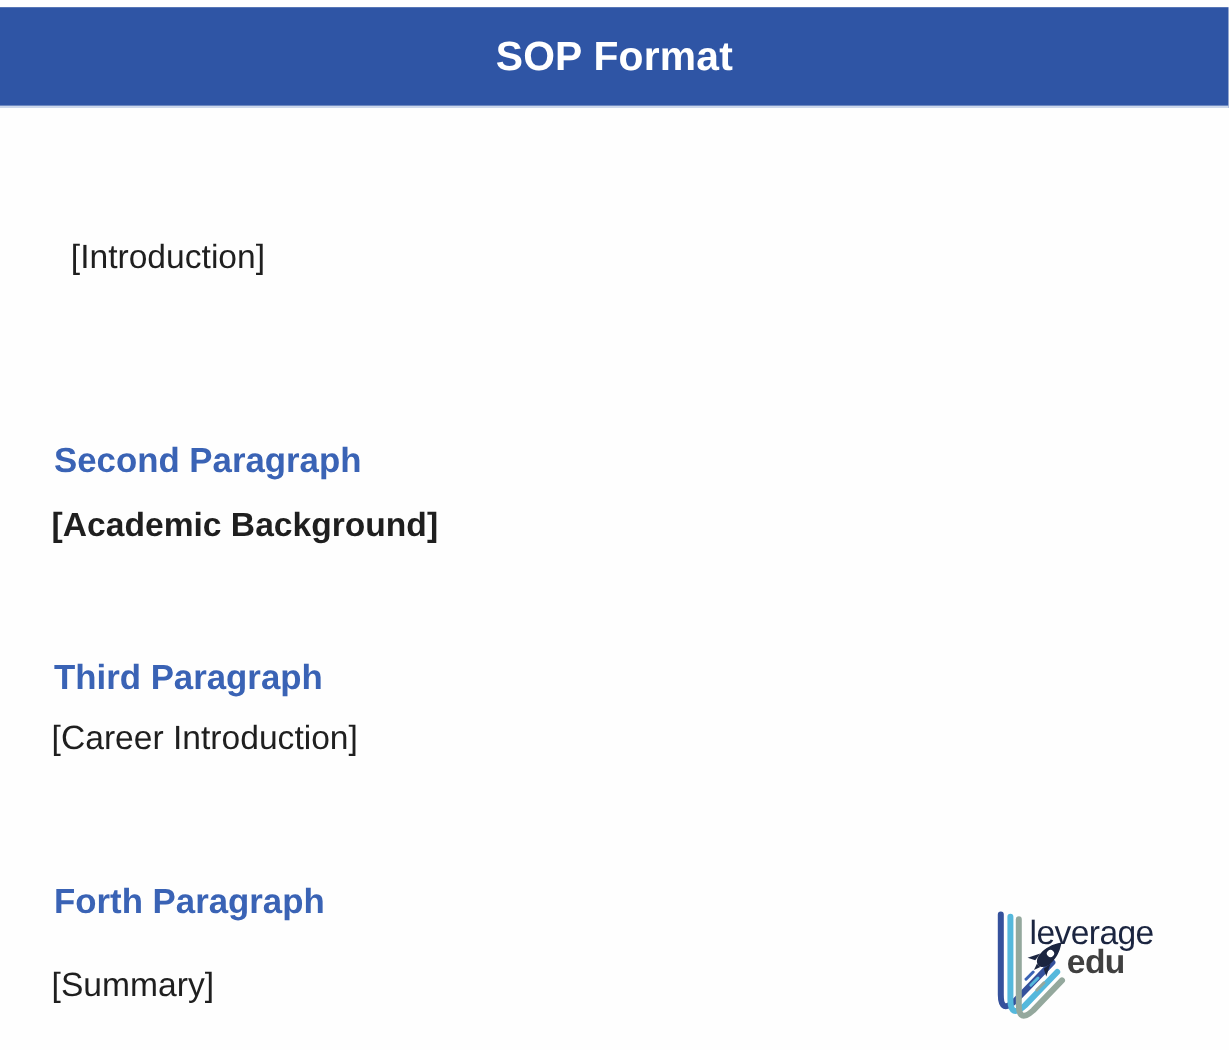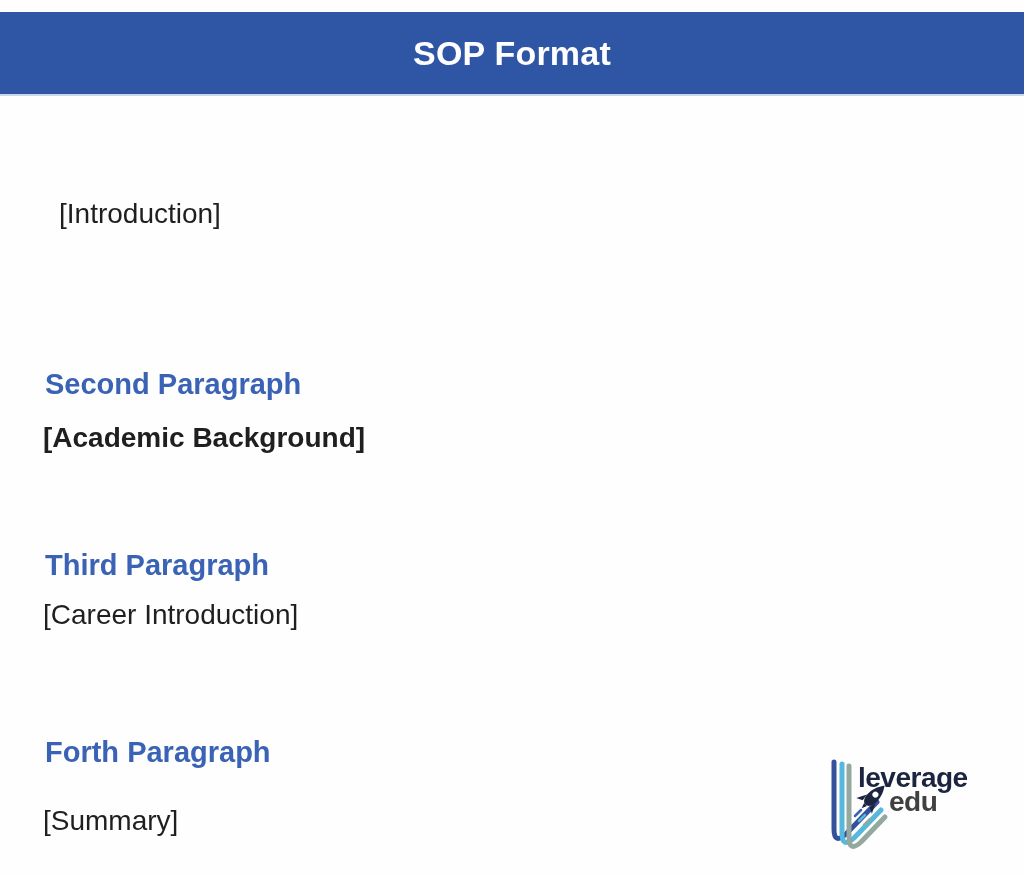--- a/index.html
+++ b/index.html
@@ -6,21 +6,21 @@
   .canvas {
     position: relative;
     width: 1024px;
     height: 875px;
     background: #fefefe;
     overflow: hidden;
     font-family: "Liberation Sans", "DejaVu Sans", sans-serif;
   }
   .header-bar {
     position: absolute;
-    top: 12px; left: 0;
+    top: 6px; left: 0;
     width: 100%;
     height: 82px;
     background: #2f55a5;
     border-bottom: 2px solid #ccd7eb;
     display: flex;
     align-items: center;
     justify-content: center;
   }
   .page-title {
     color: #ffffff;
@@ -63,21 +63,21 @@
     width: 170px;
     height: 105px;
   }
   .logo svg { position: absolute; left: 0; top: 0; }
   .logo-word-1 {
     position: absolute;
     left: 43px;
     top: 10px;
     font-size: 28px;
     line-height: 26px;
-    font-weight: bold;
+    font-weight: normal;
     letter-spacing: -0.5px;
     color: #1b2540;
   }
   .logo-word-2 {
     position: absolute;
     left: 74px;
     top: 34px;
     font-size: 28px;
     line-height: 26px;
     font-weight: bold;

